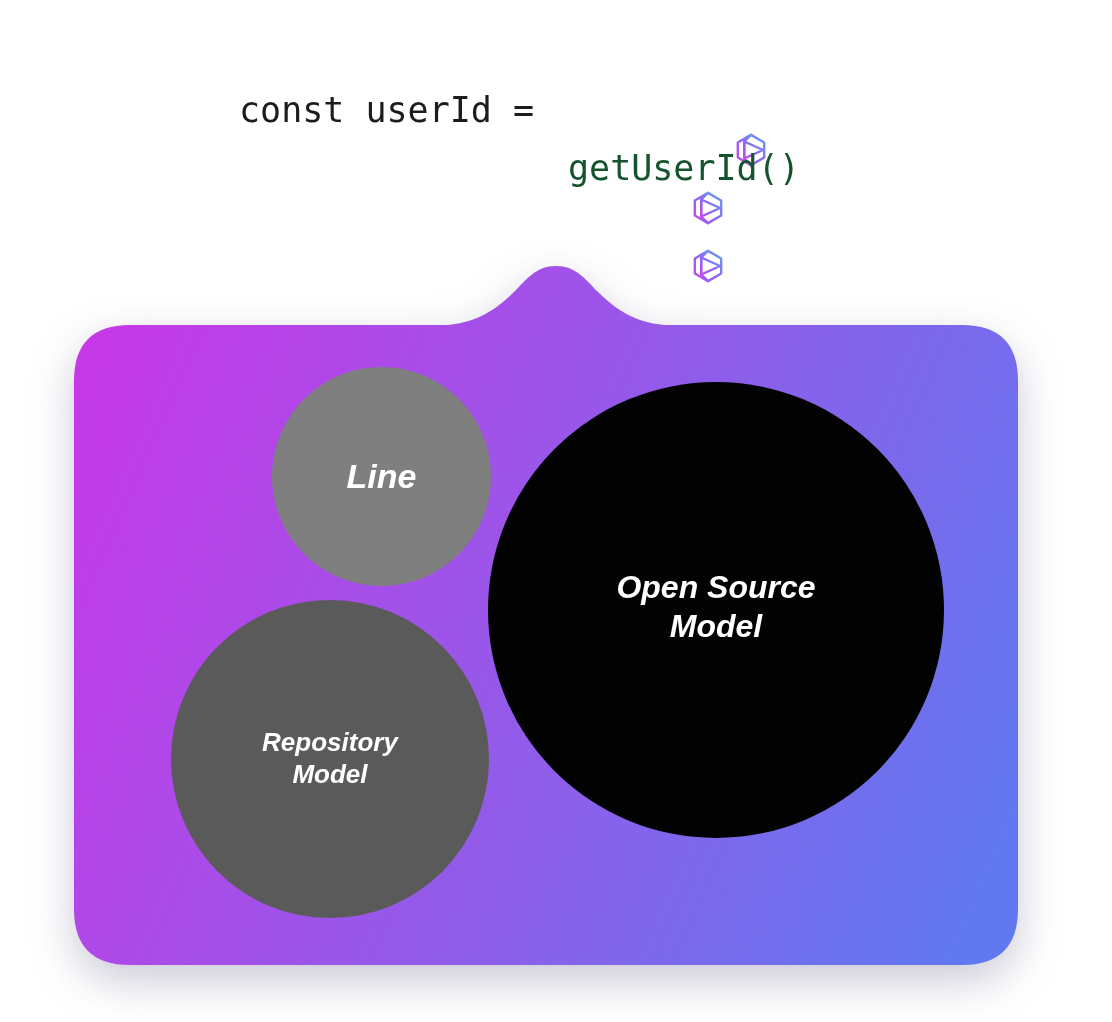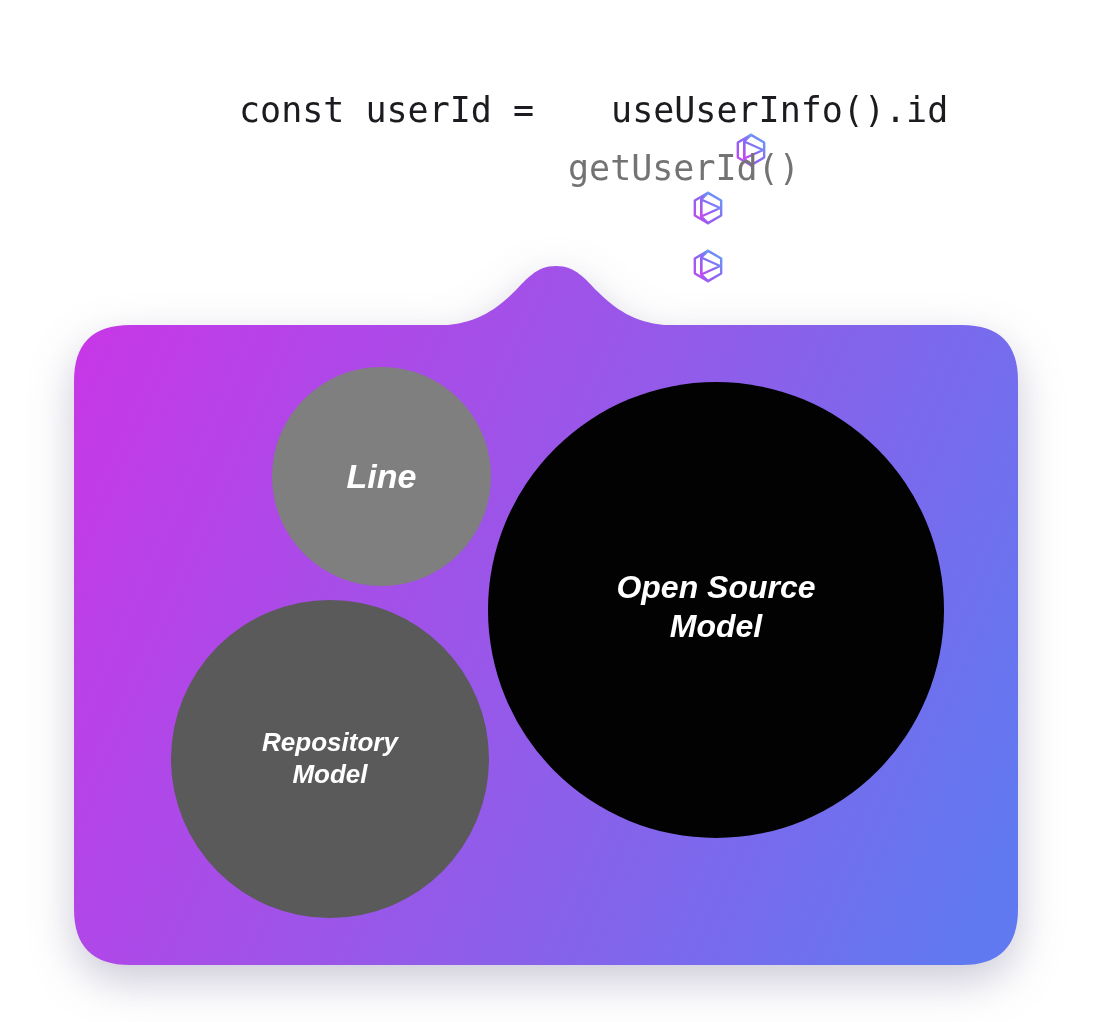--- a/index.html
+++ b/index.html
@@ -108,30 +108,29 @@
 
   <div class="code-area">
 
     <div class="code-row row-1">
       <span class="prefix" style="color: rgb(27, 27, 32);">const userId = </span>
       <span class="cube-icon">
         <svg width="34" height="34">
             <use href="#cubeIcon"></use>
           </svg>
       </span>
-      <span style="color: rgb(27, 27, 32);">useUserInfo().id</span>
     </div>
 
     <div class="code-row row-2">
       <span class="cube-icon">
         <svg width="34" height="34">
             <use href="#cubeIcon"></use>
           </svg>
       </span>
-      <span style="color: #737373;">getUserId()</span>
+      <span style="color: #14532d;">getUserId()</span>
     </div>
 
     <div class="code-row row-3">
       <span class="cube-icon">
         <svg width="34" height="34">
             <use href="#cubeIcon"></use>
           </svg>
       </span>
     </div>
   </div>

